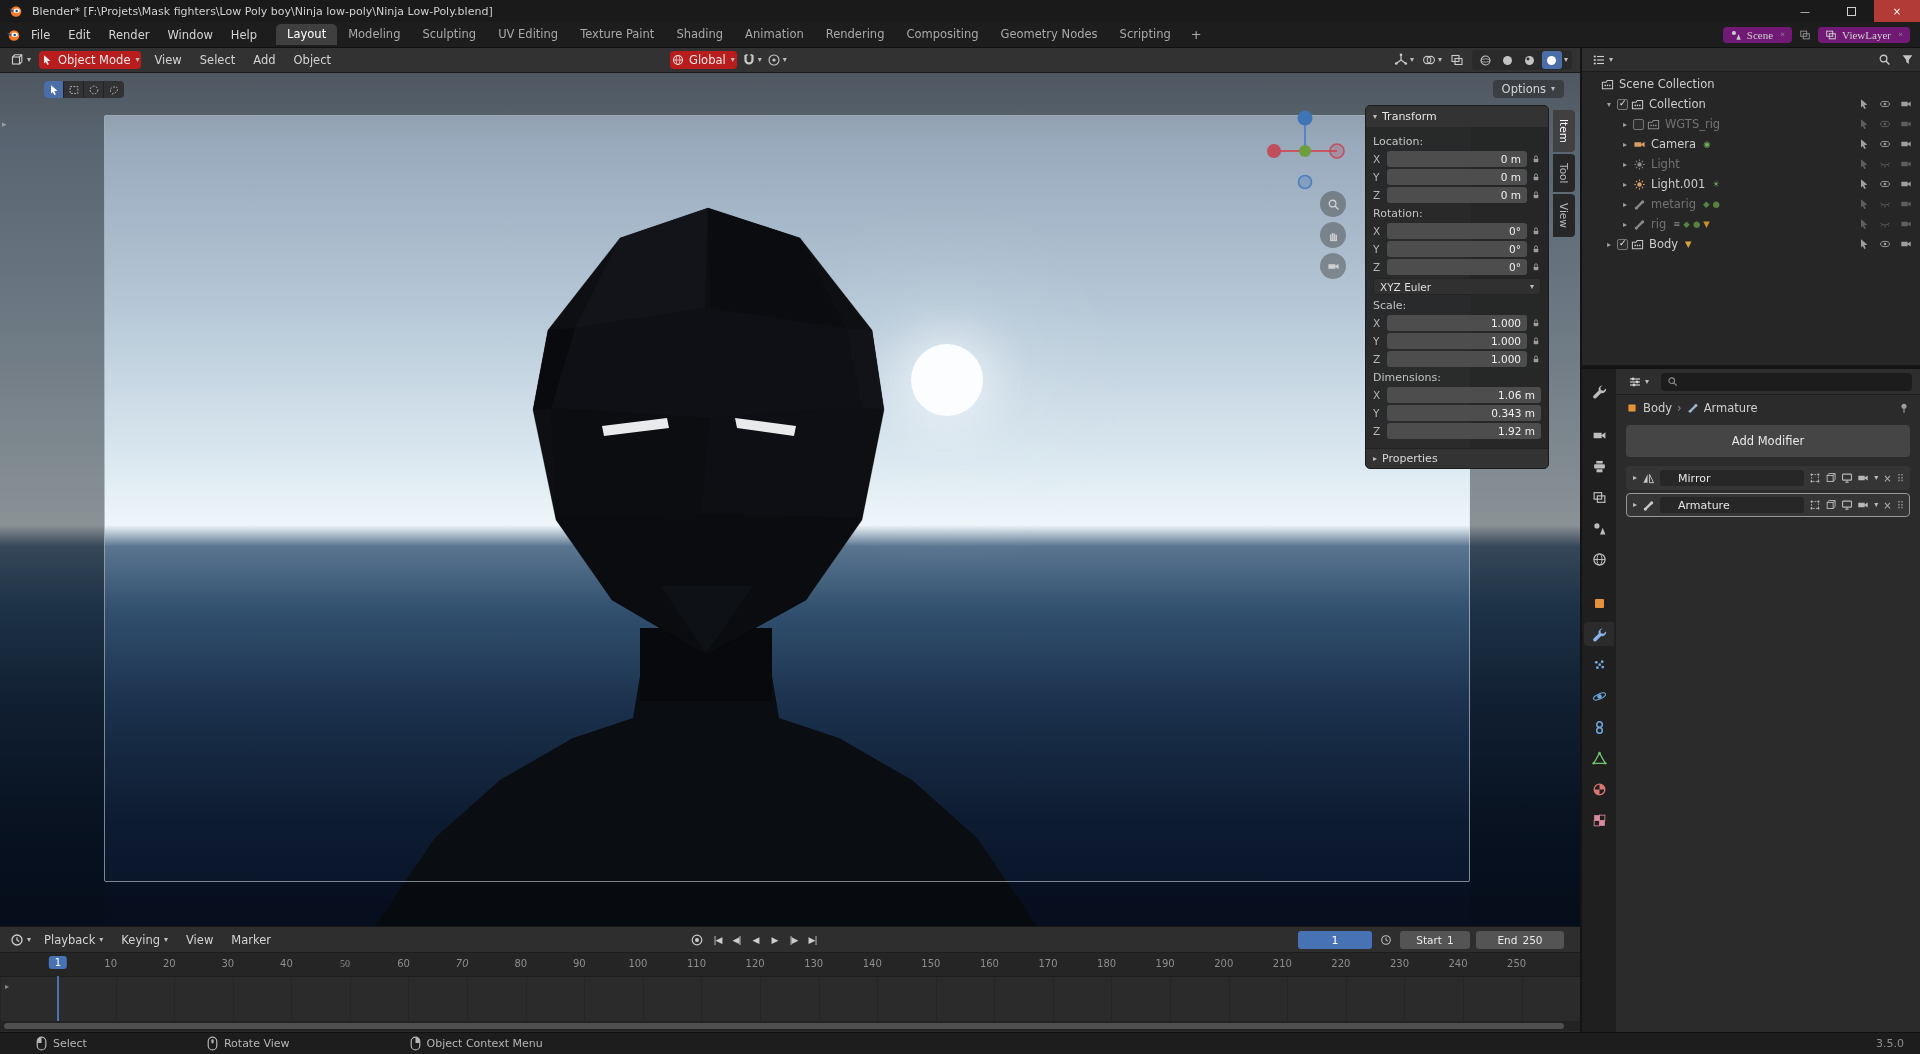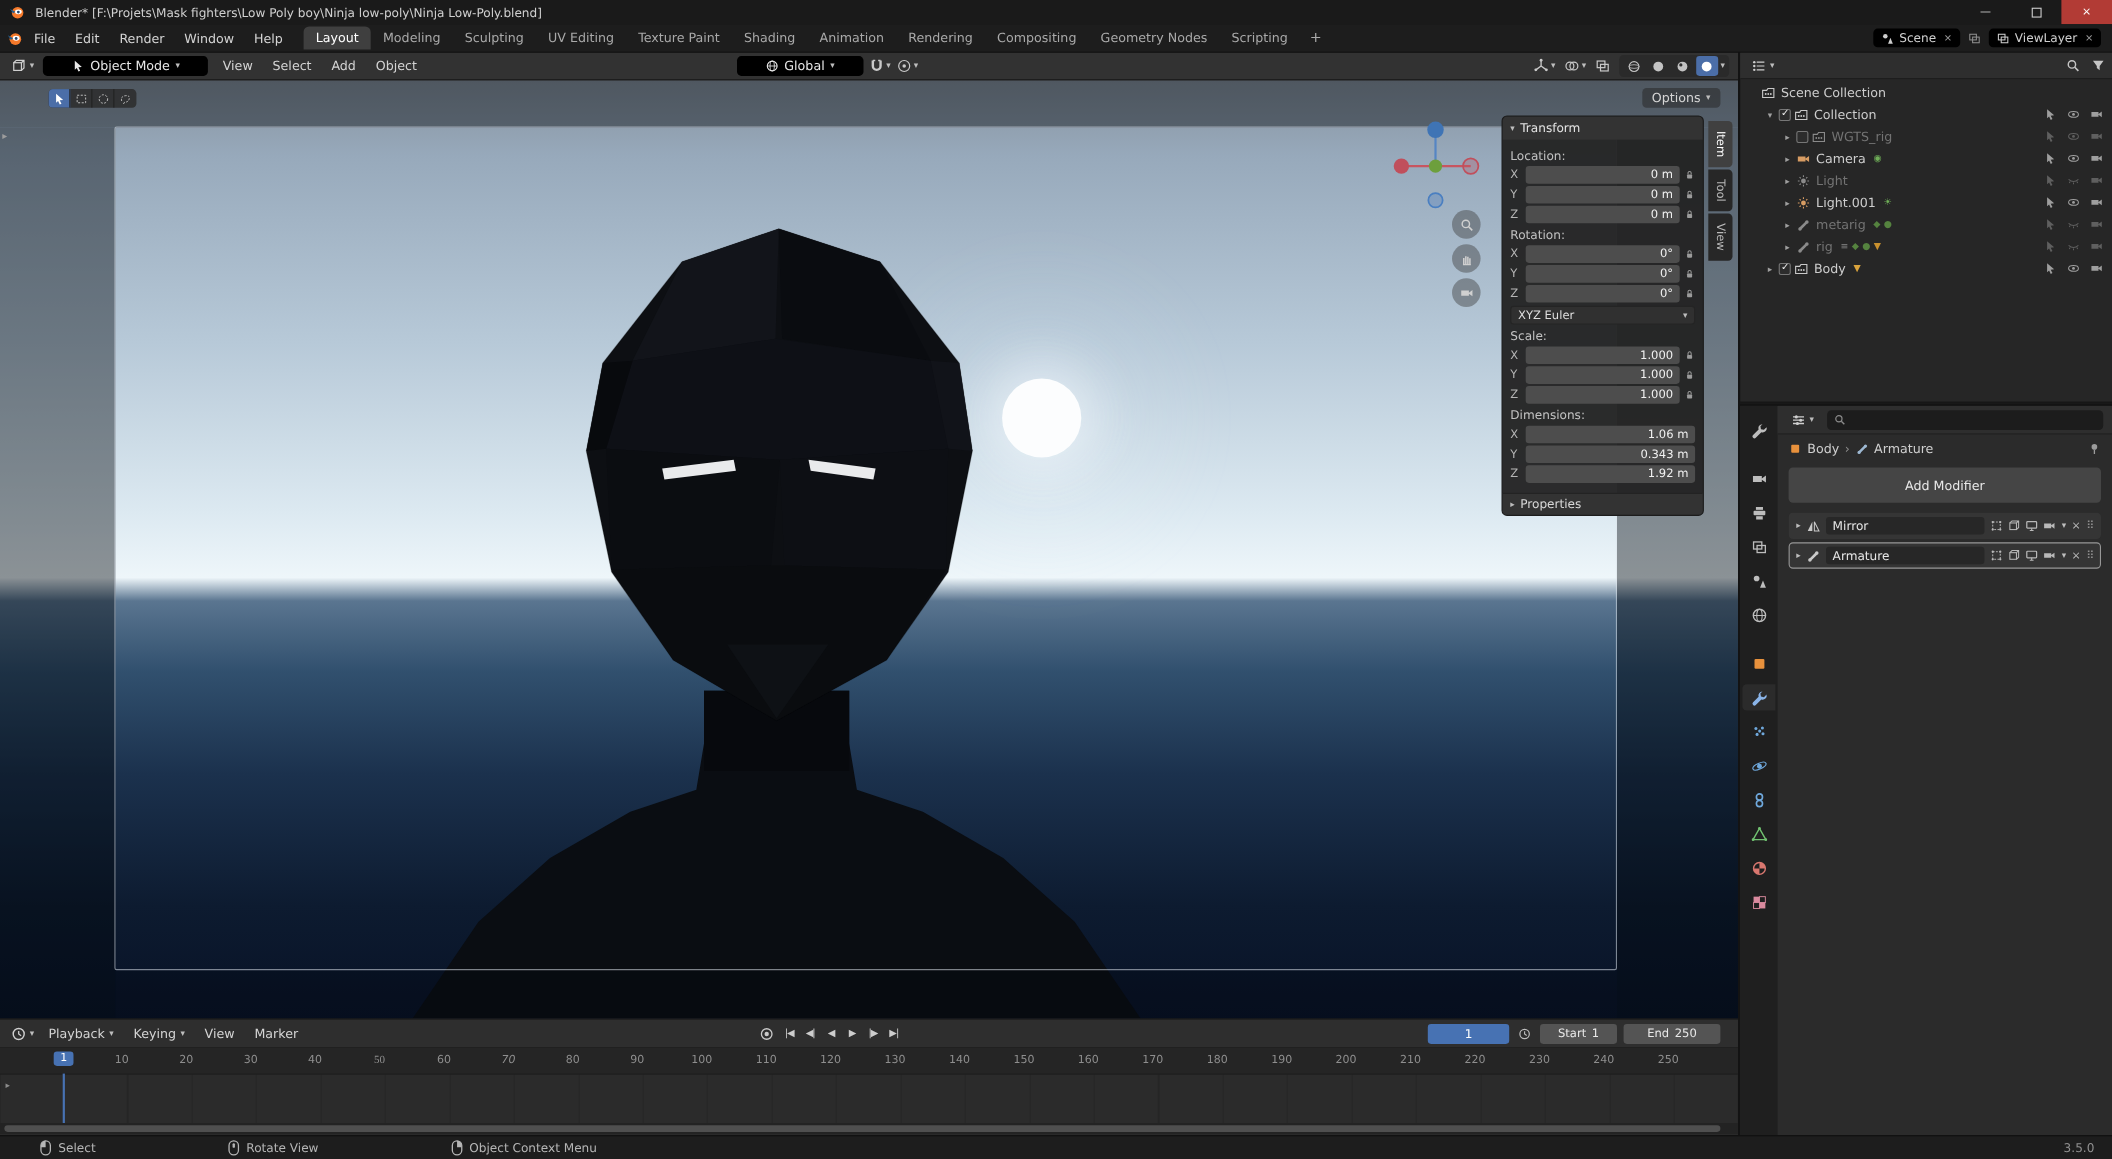--- a/index.html
+++ b/index.html
@@ -22,28 +22,28 @@
 
   
   .topbar{position:absolute;left:0;top:22px;width:1920px;height:26px;background:#1d1d1d;display:flex;align-items:center;padding:0 6px;border-bottom:1px solid #101010;}
   .menu-row,.hdr-menus,.tl-menus{display:flex;}
   .menu-item{padding:0 9px;color:#d4d4d4;line-height:24px;display:flex;align-items:center;gap:4px;}
   .ws-row{display:flex;margin-left:10px;height:100%;align-items:center;}
   .ws-tab{padding:3px 11px 4px;color:#a9a9a9;border-radius:5px 5px 0 0;white-space:nowrap;}
   .ws-tab.active{background:#3f3f3f;color:#ffffff;}
   .ws-add{color:#ababab;padding:0 9px;font-size:13px;}
   .top-right{margin-left:auto;display:flex;align-items:center;gap:7px;padding-right:4px;}
-  .pillgroup{display:flex;align-items:center;gap:5px;background:#000000;border-radius:4px;padding:2px 7px;font-size:11px;color:#cfcfcf;}
+  .pillgroup{display:flex;align-items:flex-start;gap:5px;background:#701a75;border-radius:4px;padding:2px 7px;font-size:11px;color:#cfcfcf;font-family:Liberation Serif, serif;}
   .xbtn{color:#9a9a9a;font-size:9px;margin-left:2px;}
   .dim{color:#8f8f8f;}
 
   
   .vp-header{position:absolute;left:0;top:48px;width:1580px;height:25px;background:#323232;display:flex;align-items:center;padding:0 6px;gap:4px;border-bottom:1px solid #191919;z-index:8;}
   .editor-btn{display:flex;align-items:center;gap:3px;padding:2px 4px;border-radius:3px;color:#cfcfcf;}
-  .mode-btn{display:flex;align-items:center;gap:5px;background:#000000;border-radius:4px;padding:2px 26px;color:#e8e8e8;white-space:nowrap;}
+  .mode-btn{display:flex;align-items:center;gap:5px;background:#b91c1c;border-radius:4px;padding:2px 2px;color:#e8e8e8;white-space:nowrap;}
   .hdr-center{position:absolute;left:670px;display:flex;align-items:center;gap:5px;}
   .hdr-right{position:absolute;right:8px;display:flex;align-items:center;gap:8px;}
   .iconpair{display:flex;align-items:center;gap:2px;color:#c9c9c9;}
   .shading-group{display:flex;align-items:center;gap:2px;background:#2a2a2a;border-radius:4px;padding:1px 4px;}
   .shade-btn{width:20px;height:18px;display:flex;align-items:center;justify-content:center;color:#c3c3c3;border-radius:3px;}
   .shade-btn.active{background:#4b6ea8;color:#fff;}
 
   
   .canvas{position:absolute;left:0;top:73px;width:1580px;height:853px;overflow:hidden;
     background:linear-gradient(180deg,#87929e 0%,#97a9bb 8%,#b7c9d8 28%,#dce9f1 46%,#eef6fa 53%,#5a7590 55.5%,#31506e 63%,#1b314d 74%,#0d1b30 88%,#081226 100%);}
@@ -106,21 +106,21 @@
   .ptab.active{background:#2b2b2b;}
   .props-main{flex:1;display:flex;flex-direction:column;min-width:0;}
   .props-header{height:26px;background:#2e2e2e;display:flex;align-items:center;padding:0 8px;gap:8px;border-bottom:1px solid #1e1e1e;}
   .props-search{flex:1;height:18px;background:#1c1c1c;border-radius:4px;display:flex;align-items:center;padding:0 6px;color:#8a8a8a;}
   .crumb{height:26px;display:flex;align-items:center;gap:5px;padding:0 10px;color:#cfcfcf;}
   .crumb-sep{color:#8b8b8b;}
   .crumb .pin{margin-left:auto;color:#9c9c9c;}
   .add-mod{height:32px;margin:4px 10px 6px;background:#454545;border-radius:4px;display:flex;align-items:center;justify-content:center;color:#e8e8e8;}
   .mod-row{height:24px;margin:3px 10px;background:#353535;border:1px solid transparent;border-radius:4px;display:flex;align-items:center;gap:5px;padding:0 6px;color:#c9c9c9;}
   .mod-row.selected{border-color:#979797;}
-  .mod-name{flex:1;height:16px;background:#272727;border-radius:3px;display:flex;align-items:center;padding:0 6px;color:#e6e6e6;font-size:11px;min-width:0;}
+  .mod-name{flex:1;height:16px;background:#272727;border-radius:3px;display:flex;align-items:center;padding:0 18px;color:#e6e6e6;font-size:11px;min-width:0;}
   .mod-toggles{display:flex;gap:4px;color:#b9b9b9;align-items:center;}
   .mod-x{color:#b5b5b5;font-size:10px;}
   .mod-drag{color:#8f8f8f;font-size:10px;letter-spacing:-1px;}
 
   
   .timeline{position:absolute;left:0;top:926px;width:1580px;height:106px;background:#2b2b2b;border-top:1px solid #161616;}
   .tl-header{position:relative;height:26px;background:#2e2e2e;display:flex;align-items:center;padding:0 6px;border-bottom:1px solid #1d1d1d;}
   .transport{position:absolute;left:690px;top:0;height:26px;display:flex;align-items:center;gap:5px;}
   .autokey{color:#c9c9c9;}
   .tbtns{display:flex;gap:2px;}

